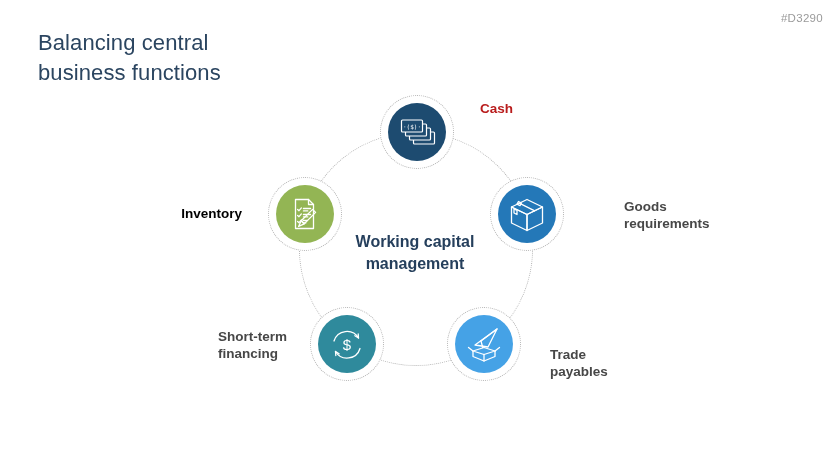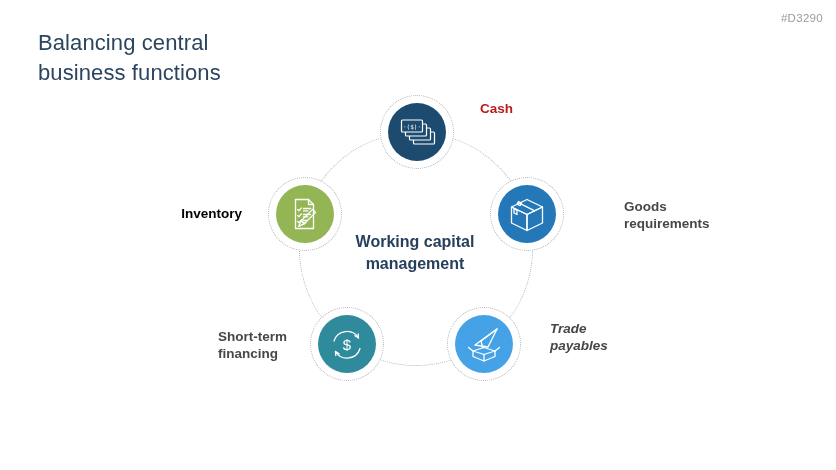--- a/index.html
+++ b/index.html
@@ -35,21 +35,21 @@
   .node-trade{left:447px;top:307px;}
   .node-short{left:310px;top:307px;}
   .node-inventory{left:268px;top:177px;}
 
   .nlabel{
     position:absolute;font-size:13.5px;font-weight:700;line-height:17px;
     white-space:pre-line;
   }
   .lbl-cash{left:480px;top:100px;}
   .lbl-goods{left:624px;top:198px;}
-  .lbl-trade{left:550px;top:320px;font-style:italic;}
+  .lbl-trade{left:550px;top:346px;}
   .lbl-short{right:549px;top:328px;text-align:left;}
   .lbl-inventory{right:594px;top:205px;text-align:right;}
 
   .center-label{
     position:absolute;left:315px;top:231px;width:200px;text-align:center;
     font-size:16px;font-weight:700;line-height:22px;white-space:pre-line;
   }
 
   .icon-stroke{stroke:#ffffff;fill:none;stroke-width:1.3;stroke-linejoin:round;stroke-linecap:round;}
 </style>

